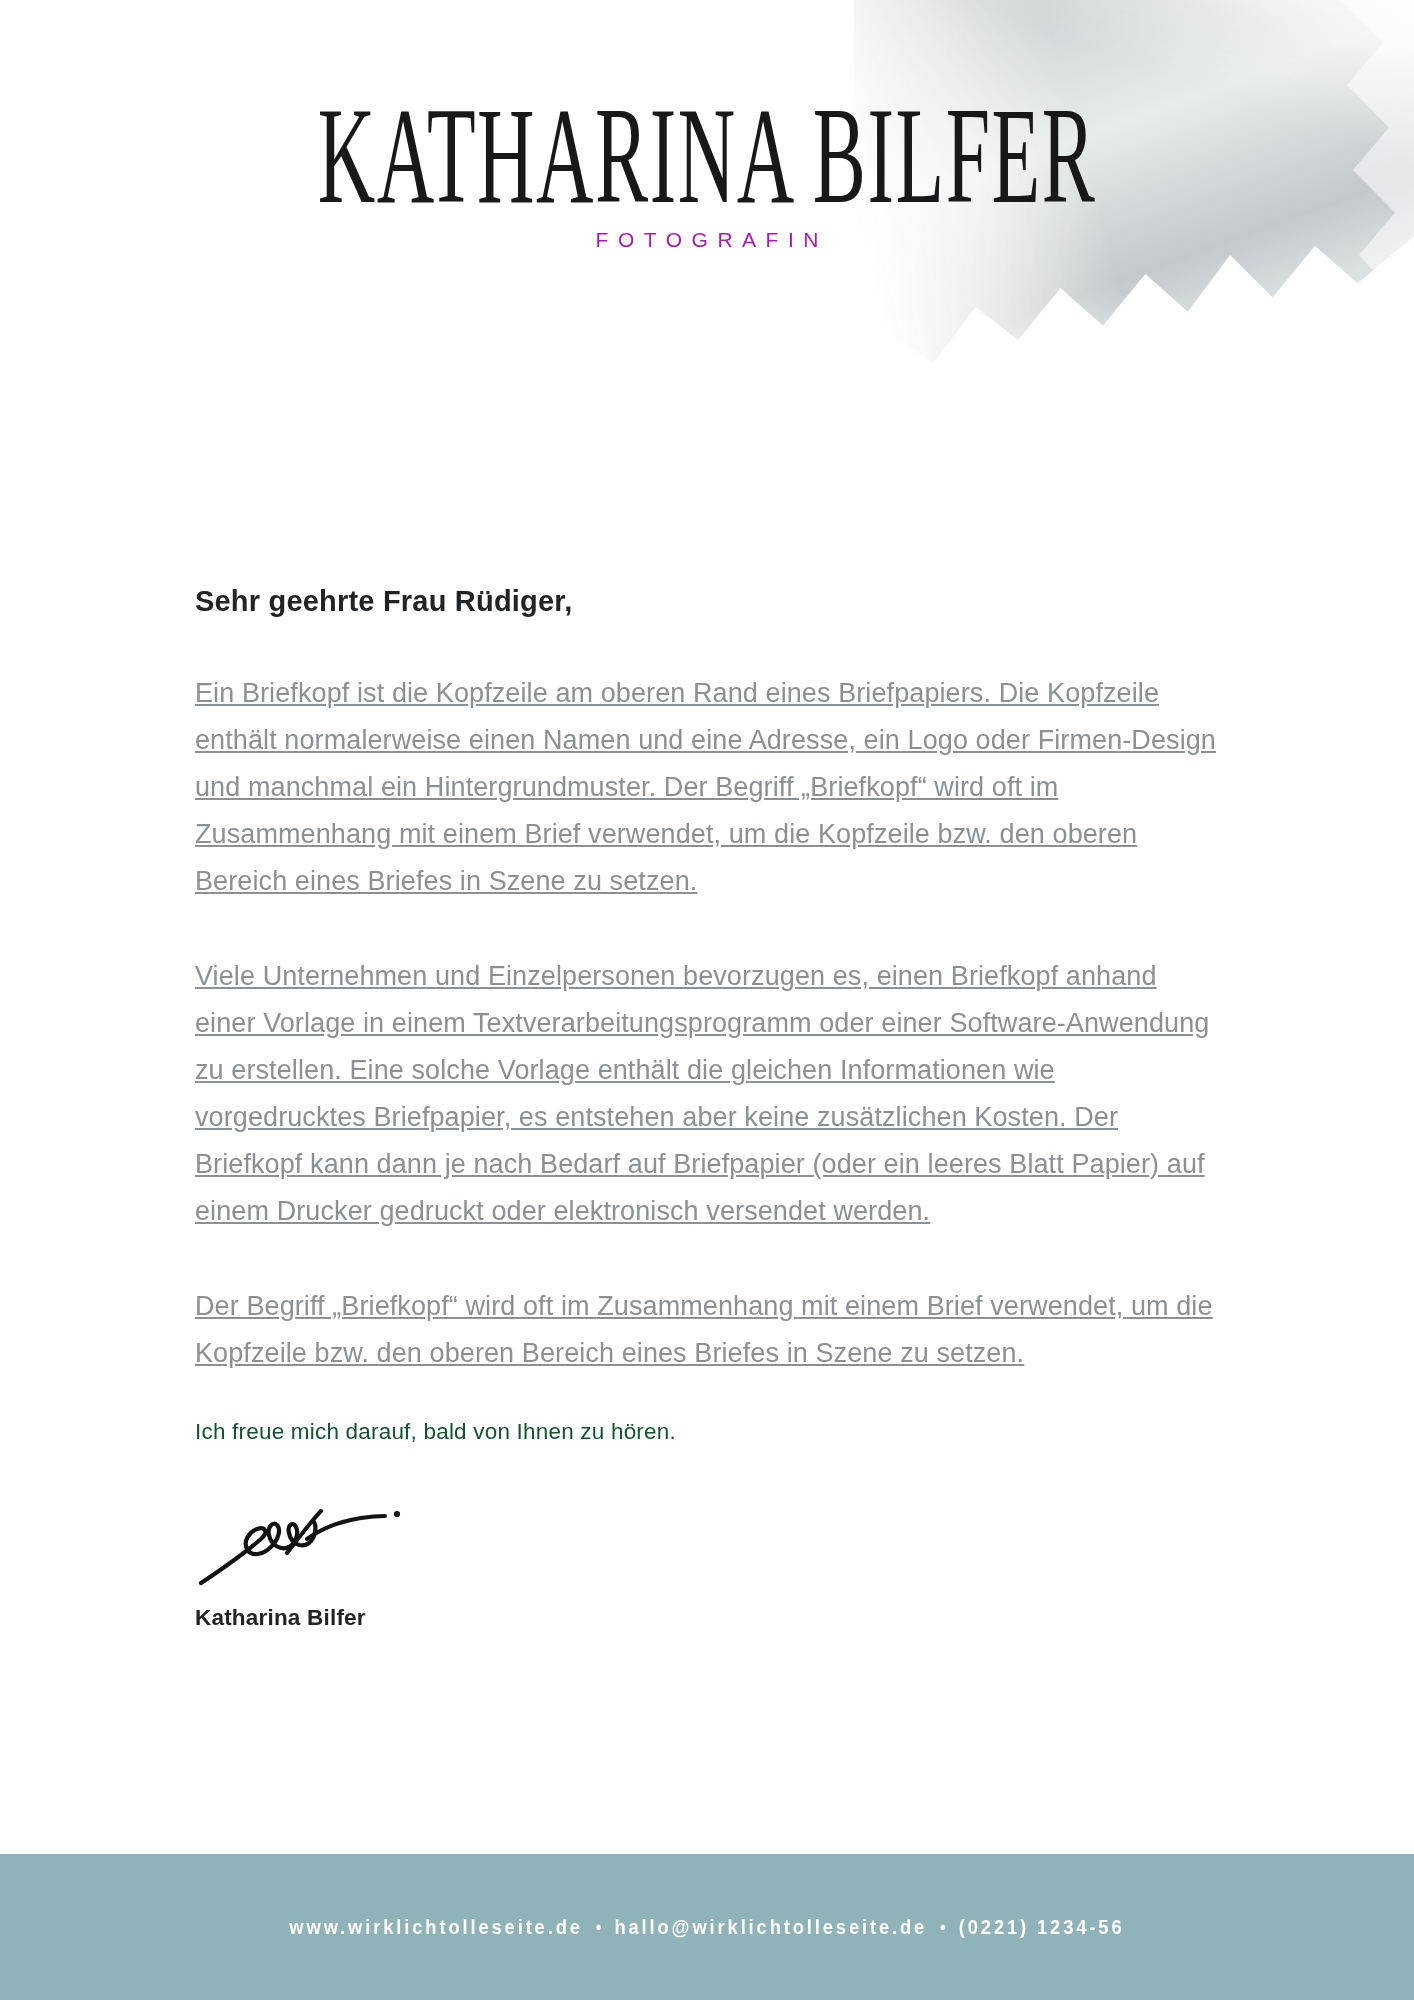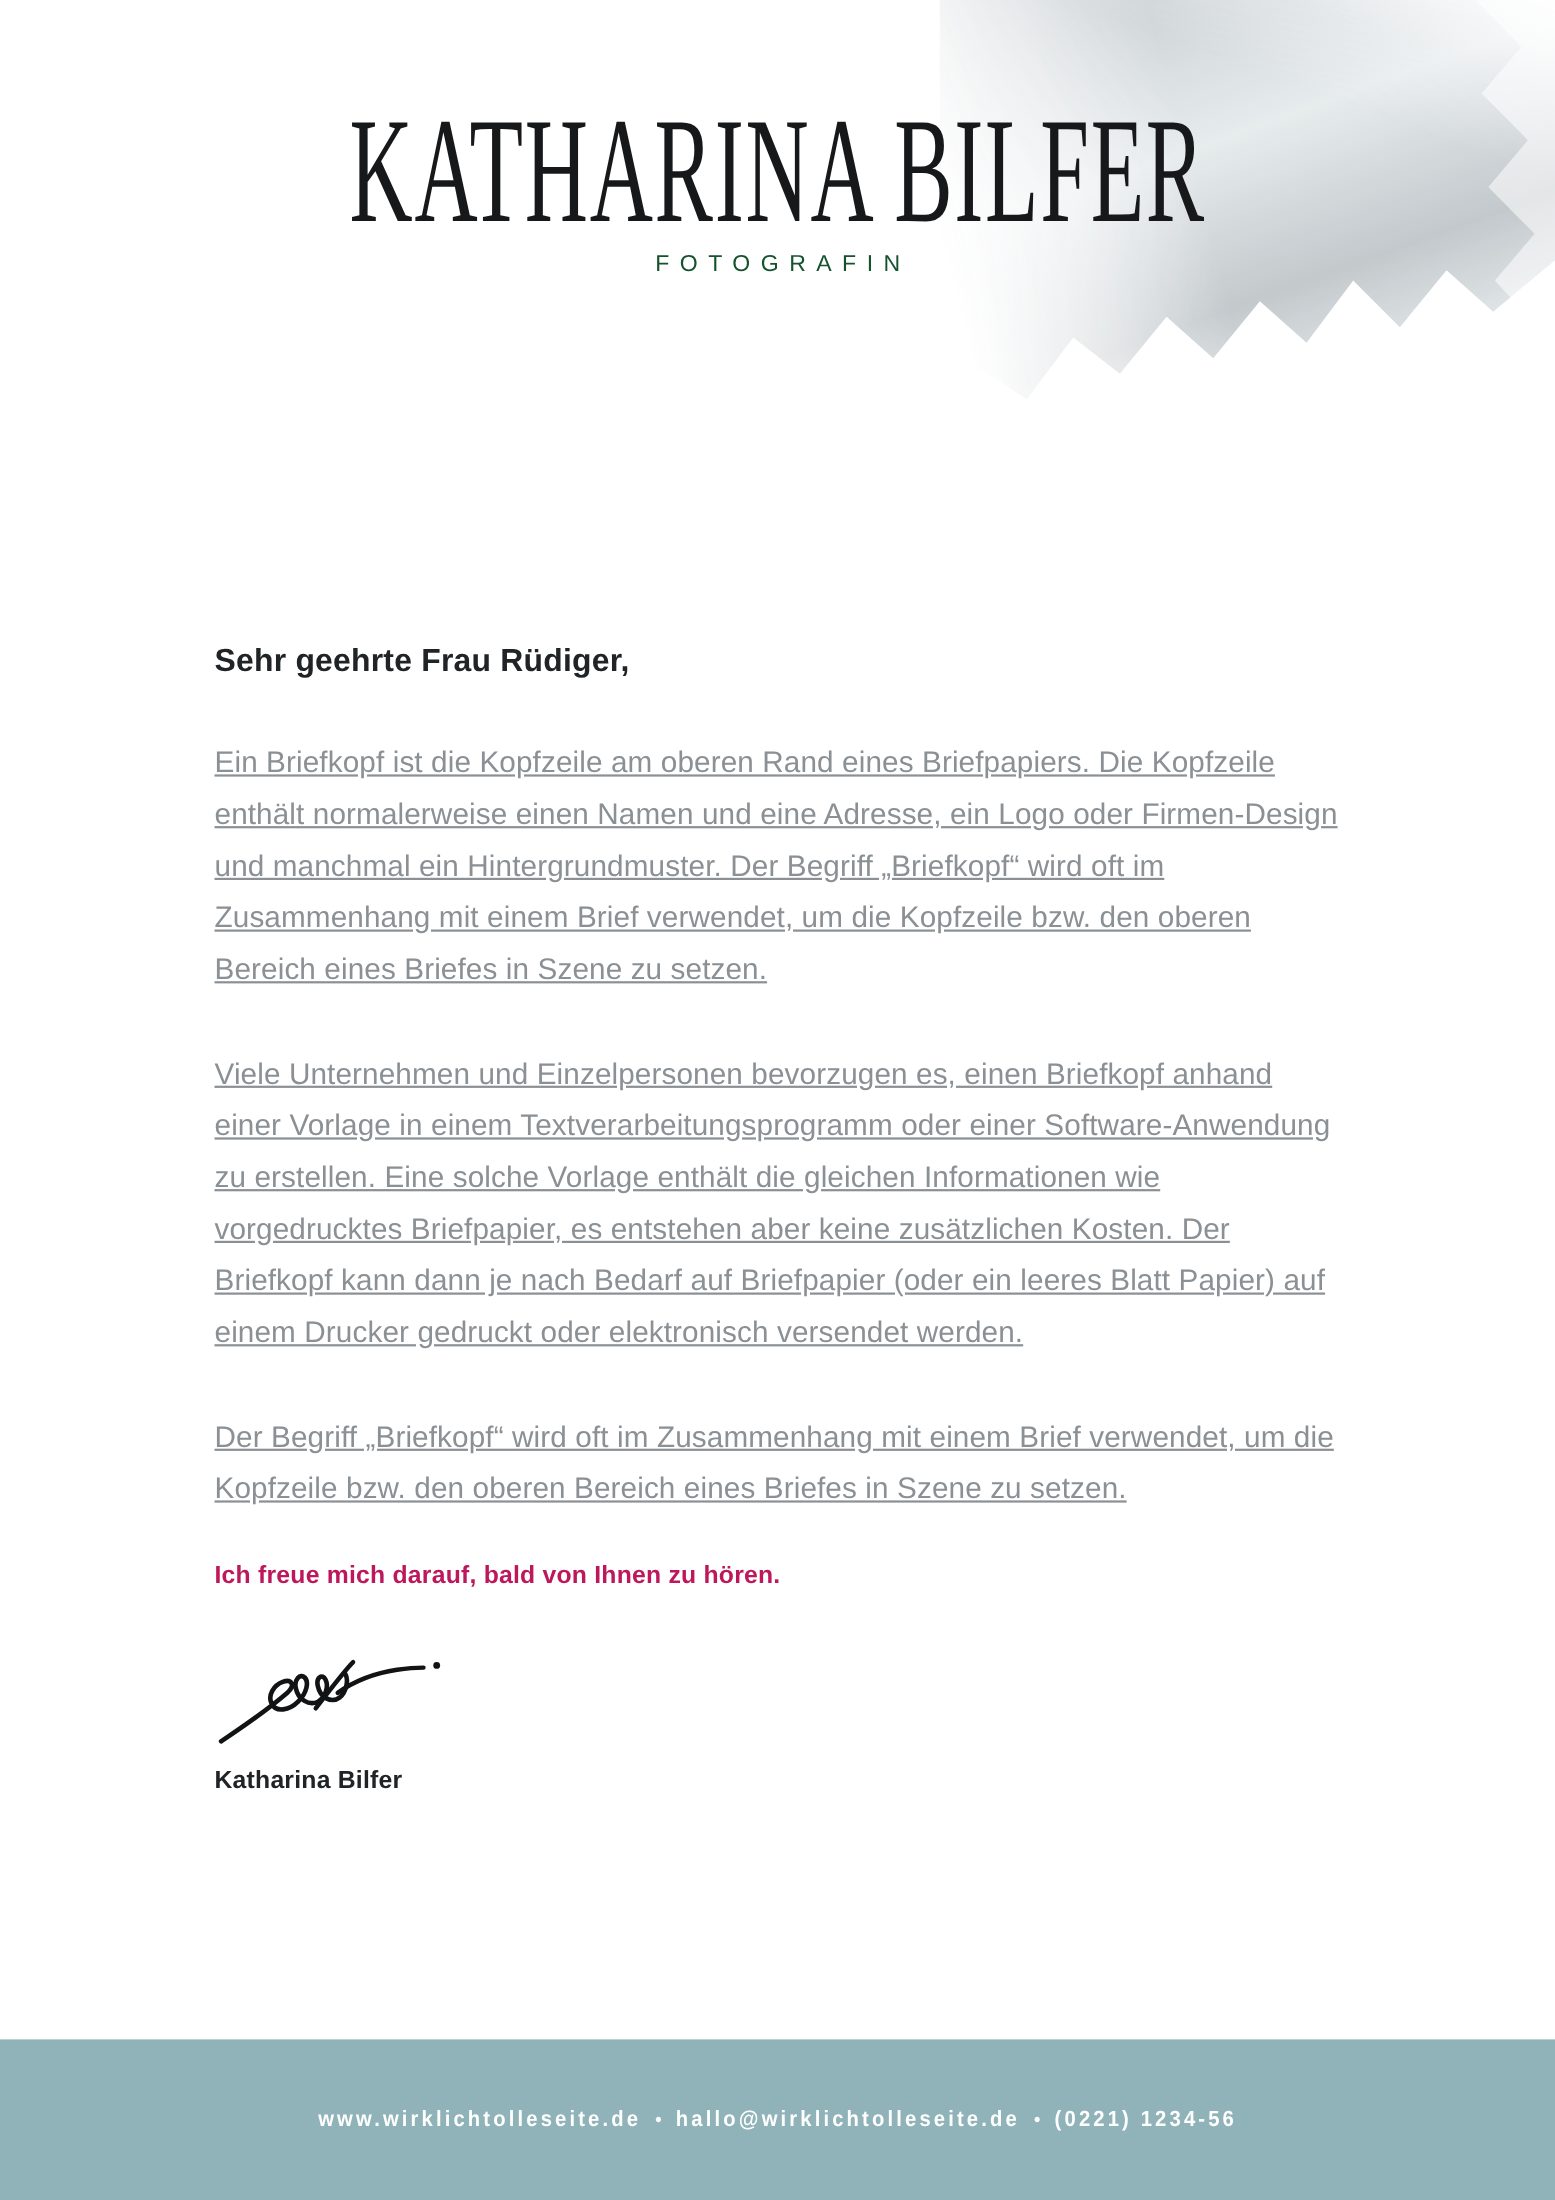--- a/index.html
+++ b/index.html
@@ -144,21 +144,21 @@
     transform-origin:center top;
     white-space:nowrap;
   }
 
   .brand-role {
     margin-top:38px;
     font-family:"Liberation Sans", sans-serif;
     font-size:21px;
     font-weight:400;
     letter-spacing:9.5px;
-    color:#14532d;
+    color:#a21caf;
     text-indent:9.5px;
   }
 
   
   .letter {
     position:absolute;
     left:195px;
     top:585px;
     width:1028px;
   }
@@ -176,22 +176,22 @@
     font-weight:400;
     line-height:47px;
     color:#8b9094;
     letter-spacing:.1px;
     margin-bottom:48px;
     text-decoration:underline;
   }
 
   .closing {
     font-size:22.5px;
-    font-weight:bold;
-    color:#be185d;
+    font-weight:normal;
+    color:#14532d;
     letter-spacing:.2px;
     margin-top:-6px;
   }
 
   .sign-block { margin-top:54px; }
 
   .signature-mark {
     width:235px;
     height:90px;
     display:block;

